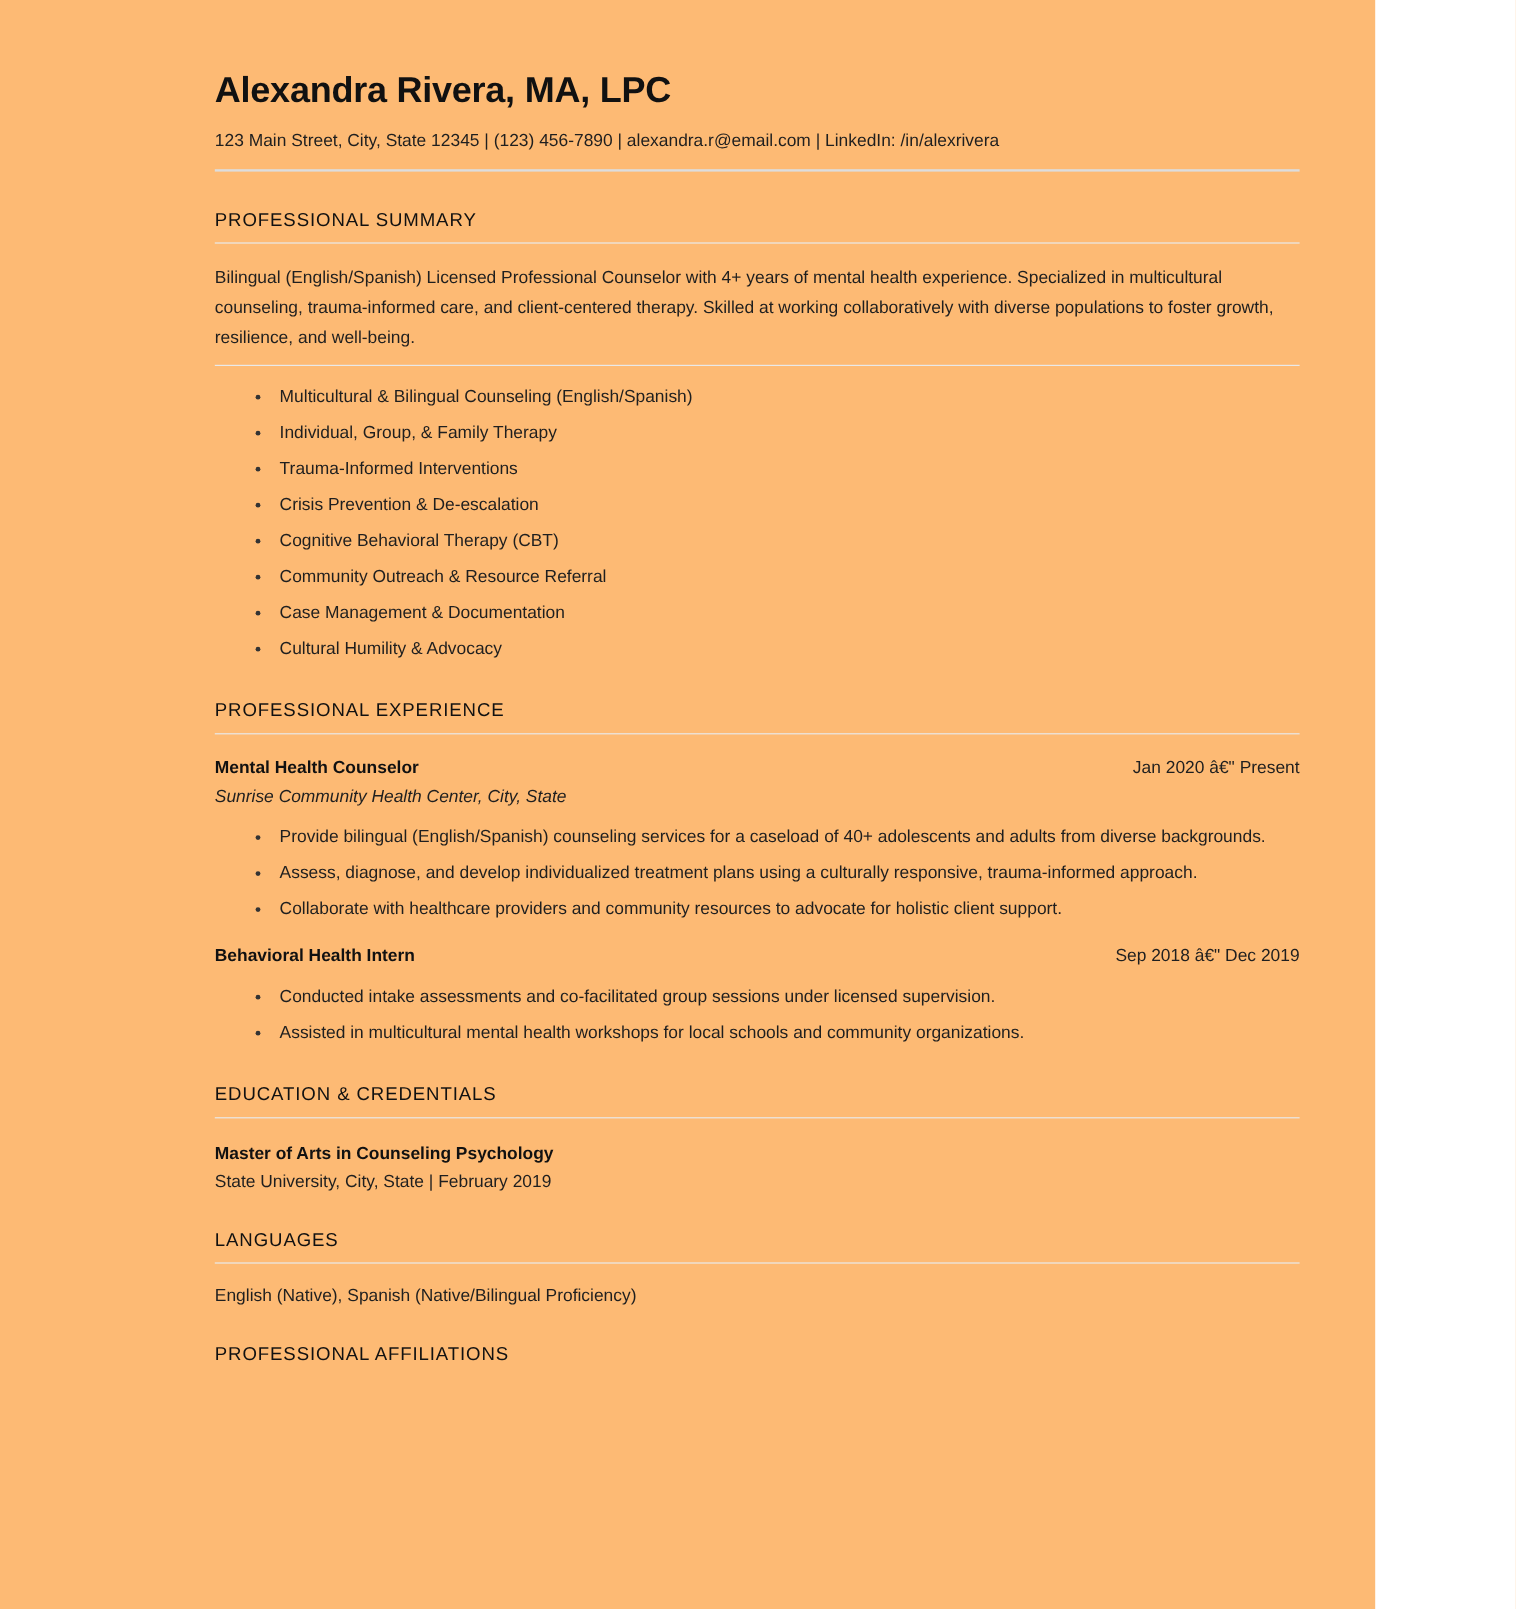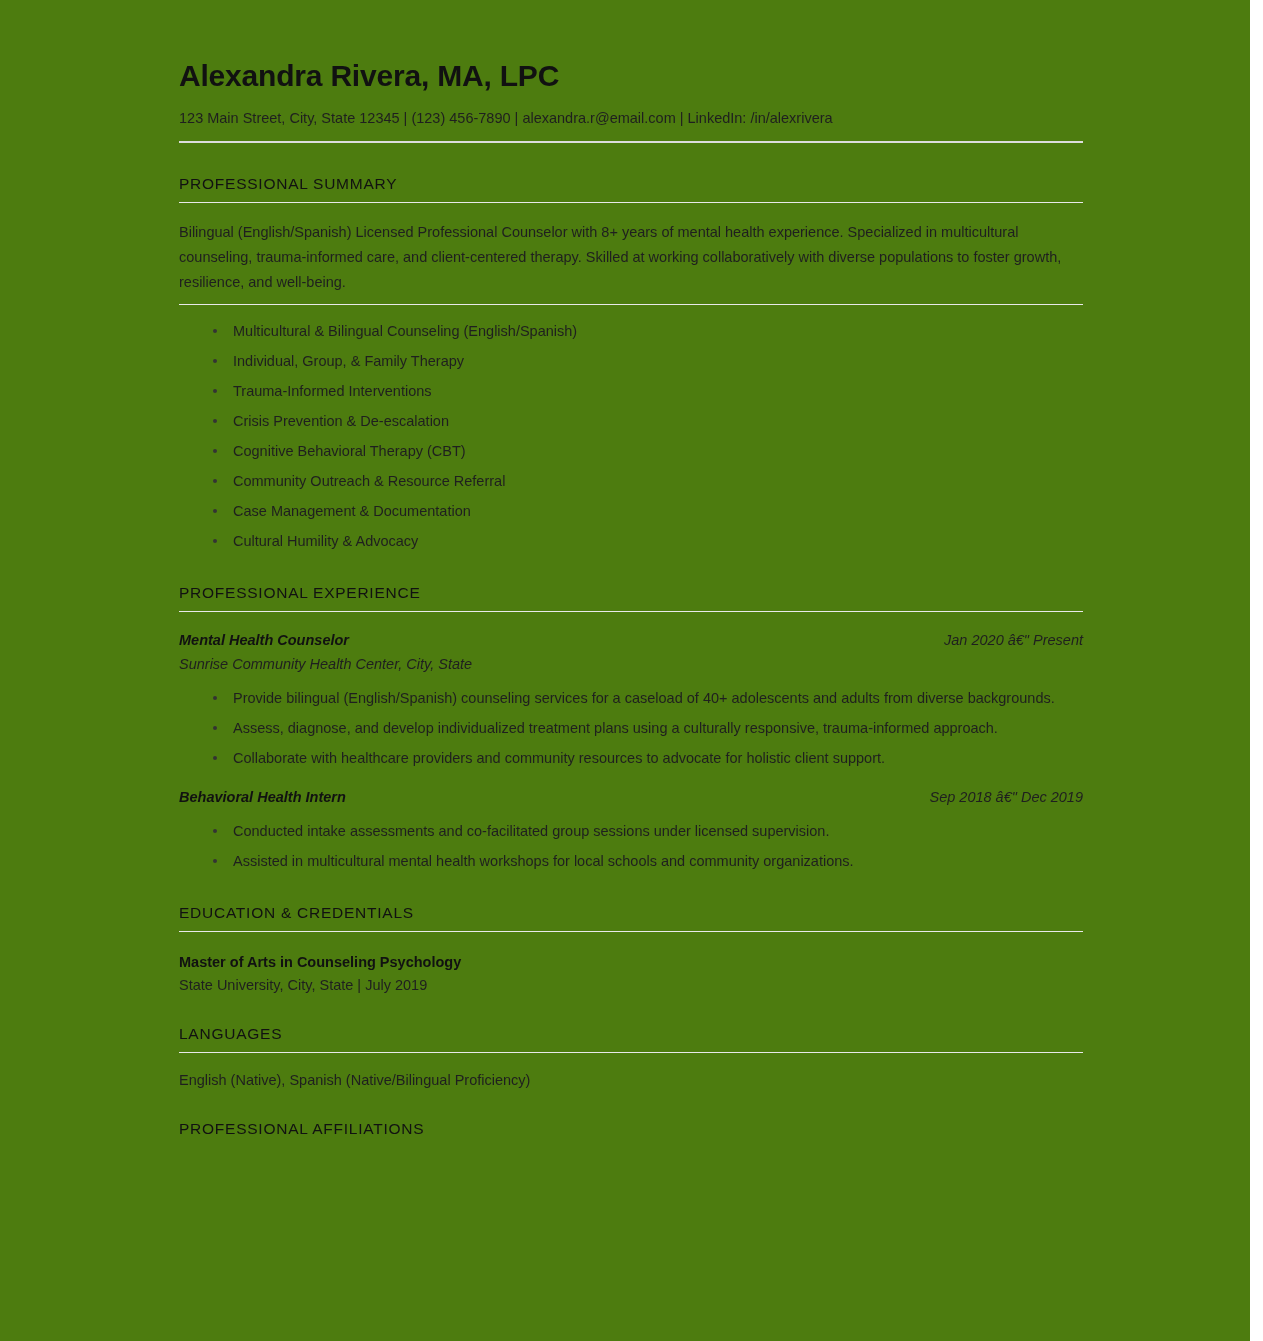--- a/index.html
+++ b/index.html
@@ -8,24 +8,24 @@
     background: #ffffff;
   }
   body {
     width: 1263px;
     min-height: 1341px;
     font-family: "Liberation Sans", sans-serif;
     color: #1a1a1a;
     -webkit-font-smoothing: antialiased;
   }
   .page {
-    width: 1250px;
+    width: 1146px;
     min-height: 1341px;
     box-sizing: border-box;
-    background: #4d7c0f;
+    background: #fdba74;
     position: relative;
   }
   .resume {
     position: absolute;
     left: 179px;
     top: 0;
     width: 904px;
   }
 
   
@@ -113,21 +113,20 @@
     padding-top: 20px;
   }
   .job.first {
     padding-top: 20px;
   }
   .job-row {
     display: flex;
     justify-content: space-between;
     align-items: baseline;
     width: 904px;
-    font-style: italic;
   }
   .job-title {
     font-size: 14.5px;
     font-weight: bold;
     color: #111111;
   }
   .job-dates {
     font-size: 14.5px;
     color: #1f1f1f;
     white-space: pre;
@@ -172,21 +171,21 @@
 
     <div>
       <h1 class="hdr-name">Alexandra Rivera, MA, LPC</h1>
       <p class="hdr-contact">123 Main Street, City, State 12345  |  (123) 456-7890  |  alexandra.r@email.com  |  LinkedIn: /in/alexrivera</p>
       <div class="hdr-rule"></div>
     </div>
 
     <div class="section">
       <h2 class="section-title">PROFESSIONAL SUMMARY</h2>
       <div class="section-rule"></div>
-      <p class="body-text">Bilingual (English/Spanish) Licensed Professional Counselor with 8+ years of mental health experience. Specialized in multicultural counseling, trauma-informed care, and client-centered therapy. Skilled at working collaboratively with diverse populations to foster growth, resilience, and well-being.</p>
+      <p class="body-text">Bilingual (English/Spanish) Licensed Professional Counselor with 4+ years of mental health experience. Specialized in multicultural counseling, trauma-informed care, and client-centered therapy. Skilled at working collaboratively with diverse populations to foster growth, resilience, and well-being.</p>
     </div>
 
     <div class="section">
       <div class="section-rule"></div>
       <ul class="bullets">
         <li>Multicultural &amp; Bilingual Counseling (English/Spanish)</li>
         <li>Individual, Group, &amp; Family Therapy</li>
         <li>Trauma-Informed Interventions</li>
         <li>Crisis Prevention &amp; De-escalation</li>
         <li>Cognitive Behavioral Therapy (CBT)</li>
@@ -224,21 +223,21 @@
         </ul>
       </div>
     </div>
 
     <div class="section">
       <h2 class="section-title">EDUCATION &amp; CREDENTIALS</h2>
       <div class="section-rule"></div>
 
       <div class="edu-entry">
         <div class="edu-title">Master of Arts in Counseling Psychology</div>
-        <div class="edu-detail">State University, City, State  |  July 2019</div>
+        <div class="edu-detail">State University, City, State  |  February 2019</div>
       </div>
 
     </div>
 
     <div class="section">
       <h2 class="section-title">LANGUAGES</h2>
       <div class="section-rule"></div>
       <p class="lang-text">English (Native), Spanish (Native/Bilingual Proficiency)</p>
     </div>
 

